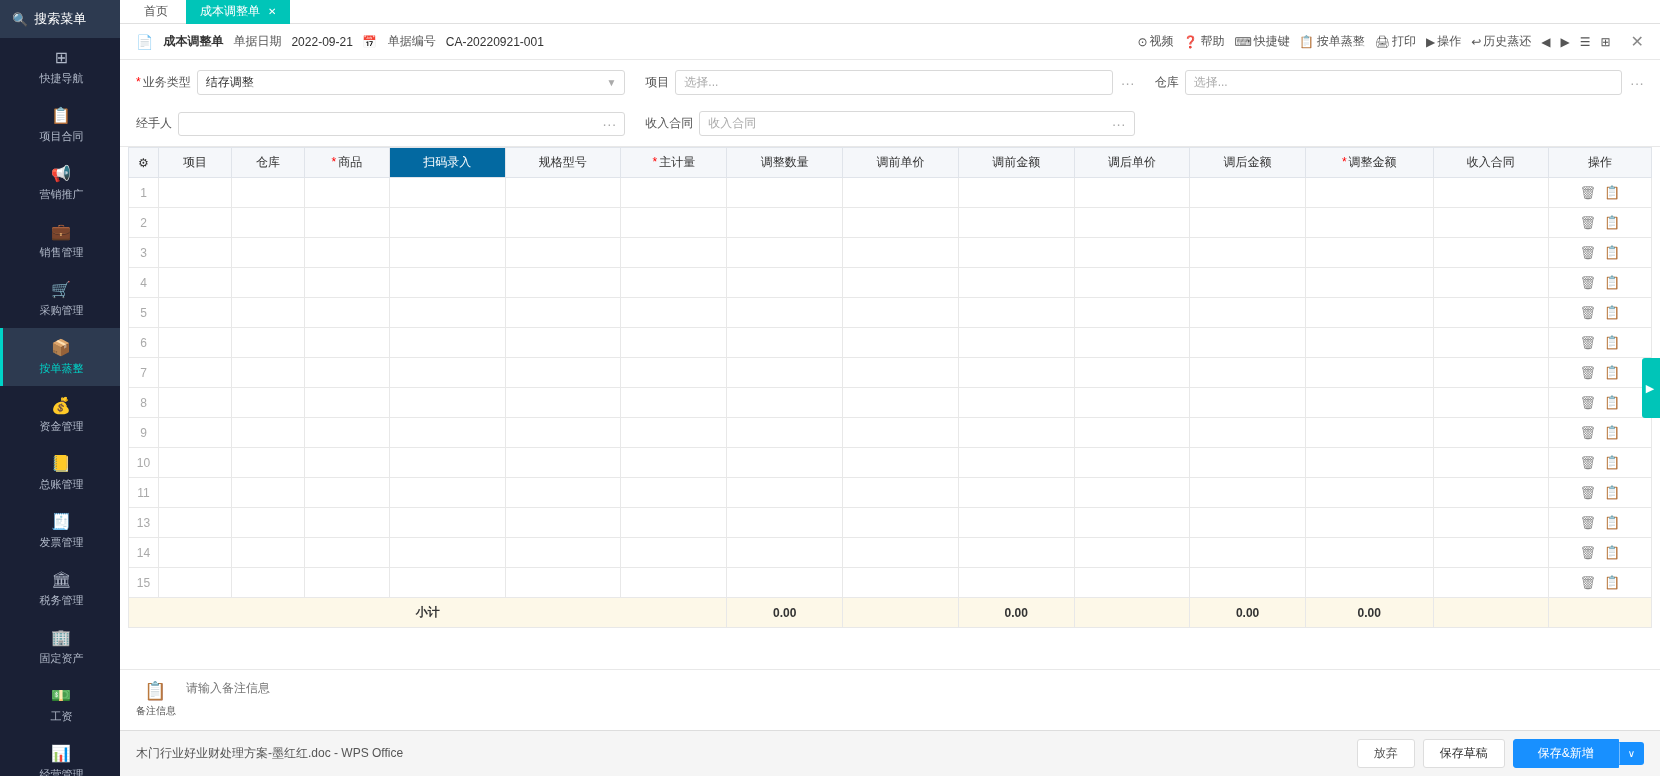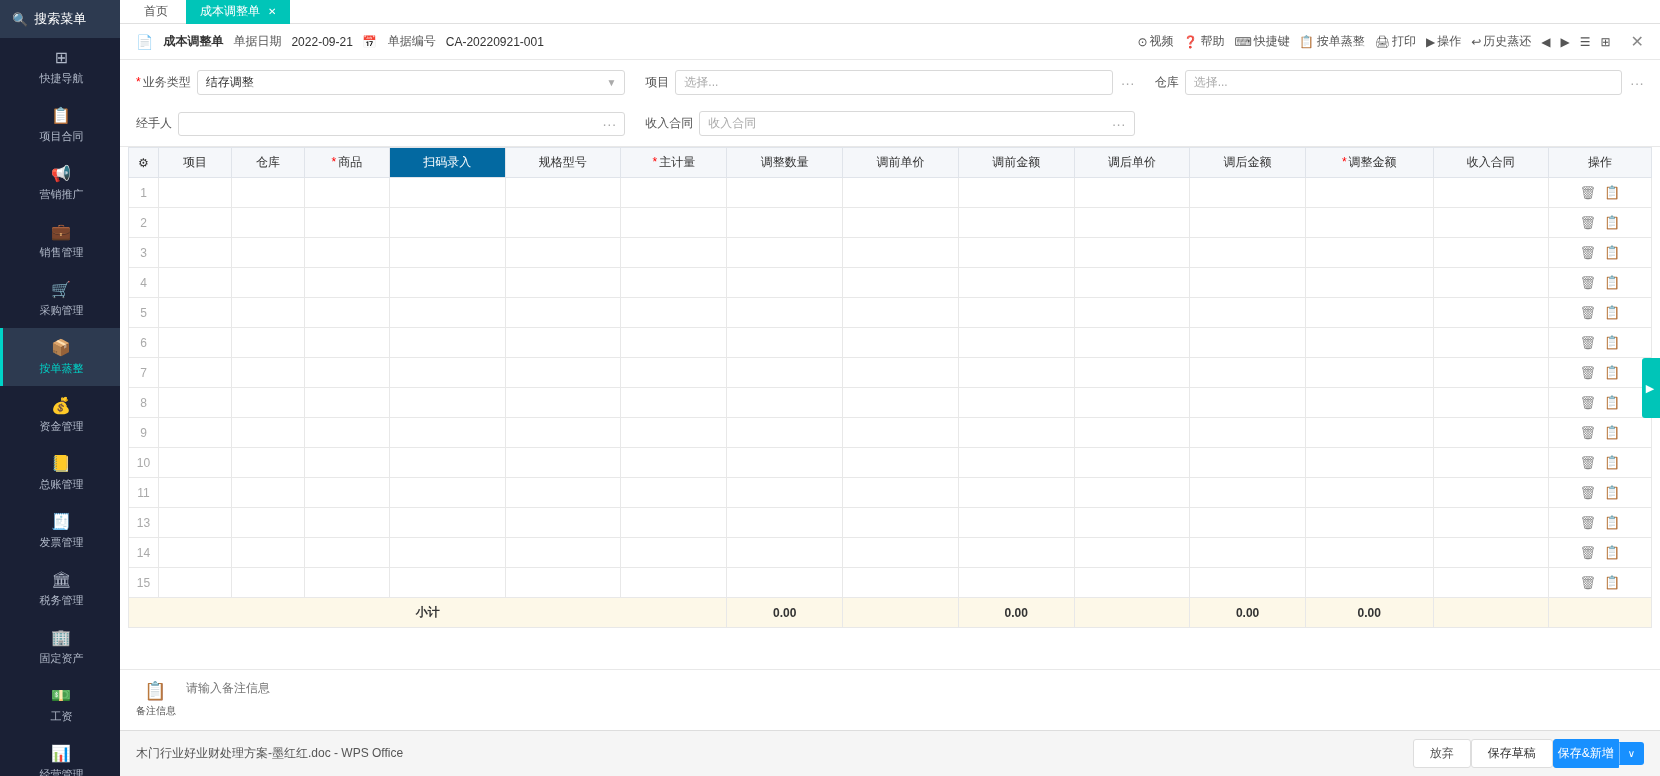--- a/index.html
+++ b/index.html
@@ -220,26 +220,26 @@
     .footer {
       background: #f5f5f5;
       border-top: 1px solid #ddd;
       padding: 8px 16px;
       display: flex;
       align-items: center;
       justify-content: space-between;
       flex-shrink: 0;
     }
     .footer-file { color: #555; font-size: 12px; }
-    .footer-actions { display: flex; }
+    .footer-actions { display: flex; gap: 8px; }
     .btn { padding: 5px 16px; border-radius: 3px; font-size: 12px; cursor: pointer; border: 1px solid #ddd; }
     .btn-default { background: #fff; color: #555; }
     .btn-primary { background: #00c5b8; color: #fff; border-color: #00c5b8; }
     .btn-split { display: flex; align-items: center; }
-    .btn-split .main-part { background: #1890ff; color: #fff; border: 1px solid #1890ff; padding: 5px 4px; border-radius: 3px 0 0 3px; font-size: 12px; cursor: pointer; }
+    .btn-split .main-part { background: #1890ff; color: #fff; border: 1px solid #1890ff; padding: 5px 24px; border-radius: 3px 0 0 3px; font-size: 12px; cursor: pointer; }
     .btn-split .arrow-part { background: #1890ff; color: #fff; border: 1px solid #1890ff; border-left: 1px solid rgba(255,255,255,0.4); padding: 5px 8px; border-radius: 0 3px 3px 0; font-size: 10px; cursor: pointer; }
 
     
     .right-edge {
       position: fixed;
       right: 0;
       top: 50%;
       transform: translateY(-50%);
       display: flex;
       flex-direction: column;

